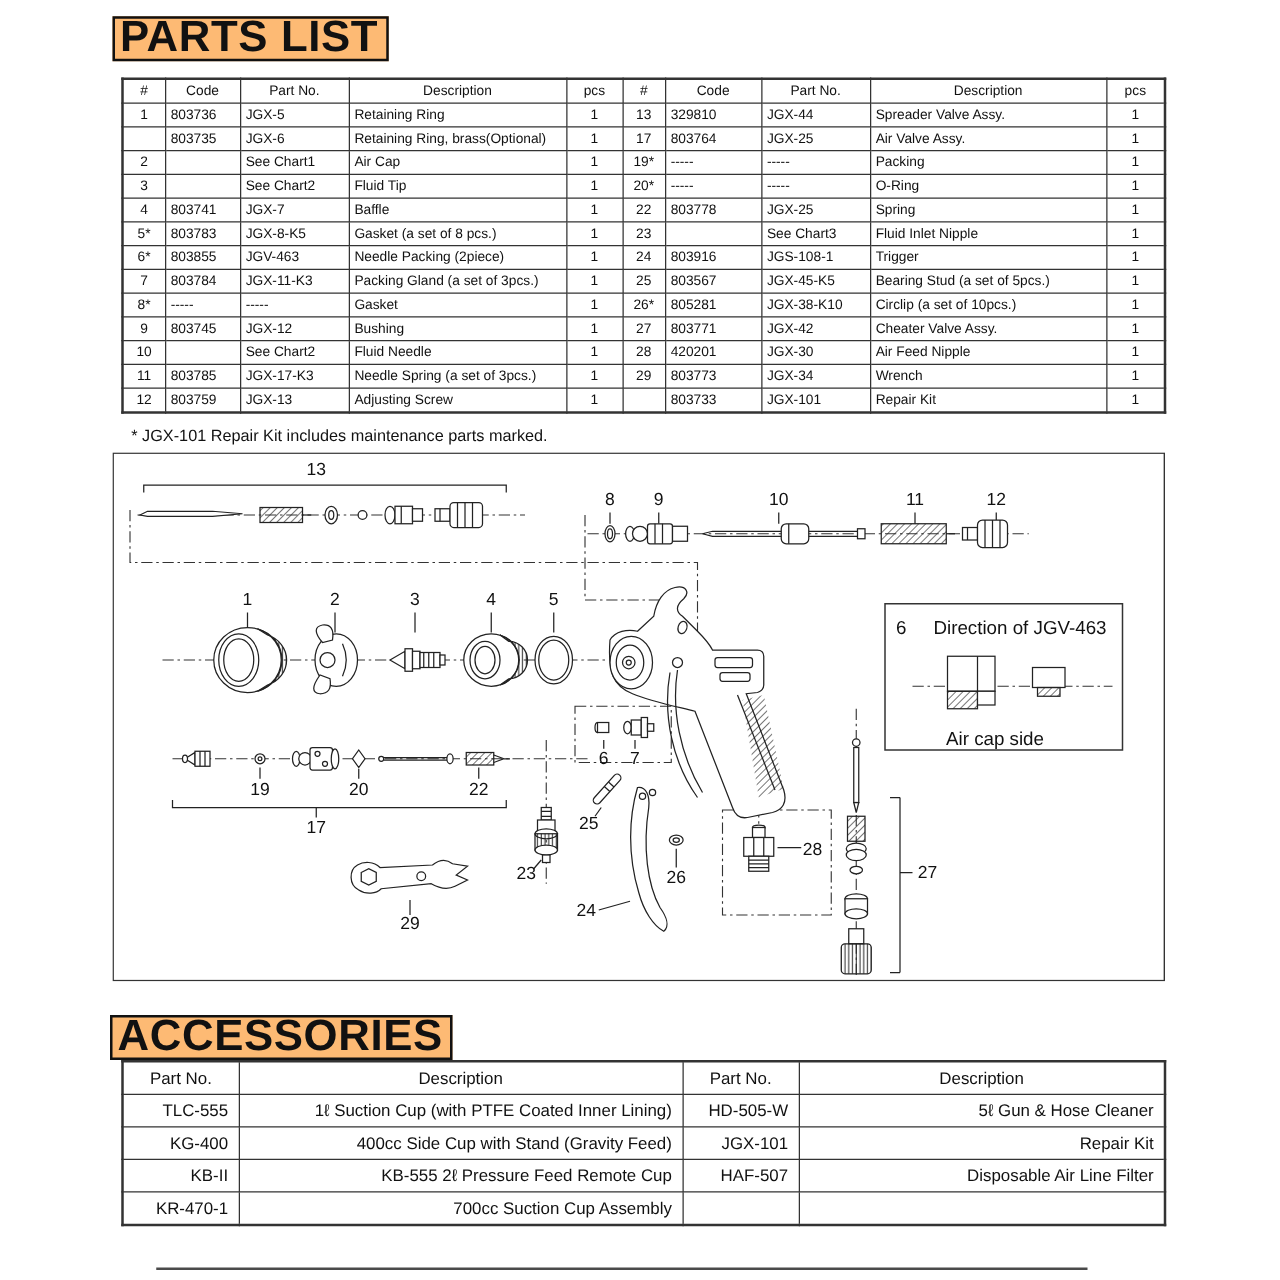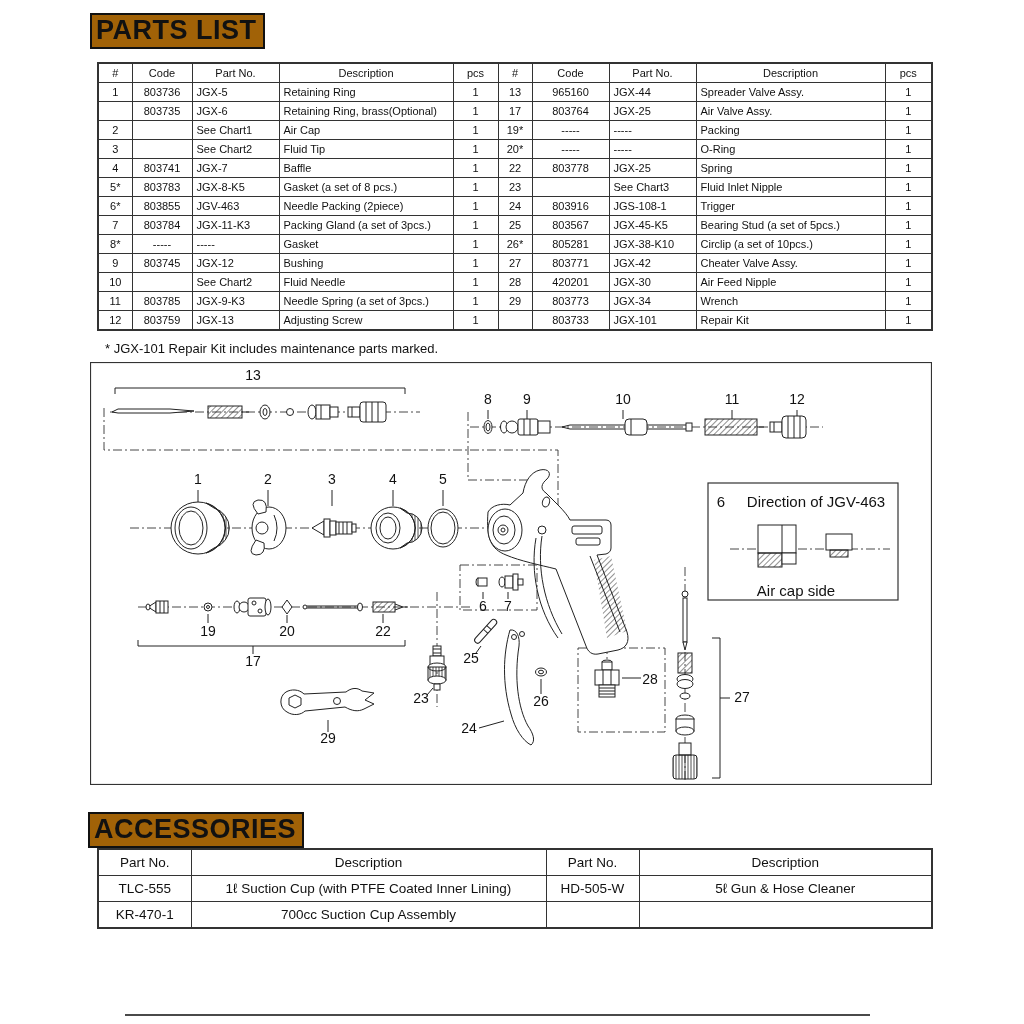--- a/index.html
+++ b/index.html
@@ -1,33 +1,33 @@
 <!DOCTYPE html>
 <html><head>
 <meta charset="utf-8">
 <style>
   html,body{margin:0;padding:0}
   body{width:1024px;height:1024px;background:#fff;position:relative;overflow:hidden;
        font-family:"Liberation Sans",sans-serif;color:#111}
   .abs{position:absolute}
-  .heading{border:2px solid #111;font-weight:bold;font-size:27px;line-height:30px;
-           padding:0 6px 2px 4px;letter-spacing:.5px;background:#a16207;display:inline-block}
+  .heading{border:2px solid #111;font-weight:bold;font-size:35px;line-height:30px;
+           padding:0 6px 2px 4px;letter-spacing:.5px;background:#fdba74;display:inline-block}
   table{border-collapse:collapse;table-layout:fixed;background:#fff}
   table.parts{border:2px solid #333}
   .parts th,.parts td{border:1px solid #333;font-size:11px;height:18px;line-height:12px;
                       padding:0 4px;overflow:hidden;white-space:nowrap;font-weight:normal}
   .parts th{text-align:center}
   .parts td:nth-child(1),.parts td:nth-child(6),
   .parts td:nth-child(5),.parts td:nth-child(10){text-align:center}
-  .parts td:nth-child(2),.parts td:nth-child(7){text-align:center}
+  .parts td:nth-child(2),.parts td:nth-child(7){}
   .parts td:nth-child(3),.parts td:nth-child(4),
   .parts td:nth-child(8),.parts td:nth-child(9){text-align:left}
   table.acc{border:2px solid #333}
   .acc th,.acc td{border:1px solid #333;font-size:13.5px;line-height:17px;padding:3px 8px;
-                  font-weight:normal;text-align:center;overflow:hidden}
+                  font-weight:normal;text-align:right;overflow:hidden}
   .acc th{text-align:center;height:19px}
   .acc td{height:19px}
   .footnote{font-size:13px}
   .bottom-rule{background:#4a4a4a;height:2px}
   
   .ln{stroke:#222;stroke-width:1;fill:none}
   .fw{fill:#fff;stroke:#222;stroke-width:1}
   .dd{stroke:#333;stroke-width:.9;fill:none;stroke-dasharray:9 3 2 3}
   .ht{fill:url(#hatch);stroke:#222;stroke-width:1}
   .callouts text{font-family:"Liberation Sans",sans-serif;font-size:14px;
@@ -67,21 +67,21 @@
     </tr>
   </thead>
   <tbody>
       <tr>
         <td>1</td>
         <td>803736</td>
         <td>JGX-5</td>
         <td>Retaining Ring</td>
         <td>1</td>
         <td>13</td>
-        <td>965160</td>
+        <td>329810</td>
         <td>JGX-44</td>
         <td>Spreader Valve Assy.</td>
         <td>1</td>
       </tr>
       <tr>
         <td></td>
         <td>803735</td>
         <td>JGX-6</td>
         <td>Retaining Ring, brass(Optional)</td>
         <td>1</td>
@@ -195,21 +195,21 @@
         <td>1</td>
         <td>28</td>
         <td>420201</td>
         <td>JGX-30</td>
         <td>Air Feed Nipple</td>
         <td>1</td>
       </tr>
       <tr>
         <td>11</td>
         <td>803785</td>
-        <td>JGX-9-K3</td>
+        <td>JGX-17-K3</td>
         <td>Needle Spring (a set of 3pcs.)</td>
         <td>1</td>
         <td>29</td>
         <td>803773</td>
         <td>JGX-34</td>
         <td>Wrench</td>
         <td>1</td>
       </tr>
       <tr>
         <td>12</td>
@@ -532,20 +532,32 @@
     </tr>
   </thead>
   <tbody>
       <tr>
         <td>TLC-555</td>
         <td>1ℓ Suction Cup (with PTFE Coated Inner Lining)</td>
         <td>HD-505-W</td>
         <td>5ℓ Gun &amp; Hose Cleaner</td>
       </tr>
       <tr>
+        <td>KG-400</td>
+        <td>400cc Side Cup with Stand (Gravity Feed)</td>
+        <td>JGX-101</td>
+        <td>Repair Kit</td>
+      </tr>
+      <tr>
+        <td>KB-II</td>
+        <td>KB-555 2ℓ Pressure Feed Remote Cup</td>
+        <td>HAF-507</td>
+        <td>Disposable Air Line Filter</td>
+      </tr>
+      <tr>
         <td>KR-470-1</td>
         <td>700cc Suction Cup Assembly</td>
         <td></td>
         <td></td>
       </tr>
     </tbody>
 </table>
 
 <div class="abs bottom-rule" style="left:125px;top:1014px;width:745px"></div>
 

